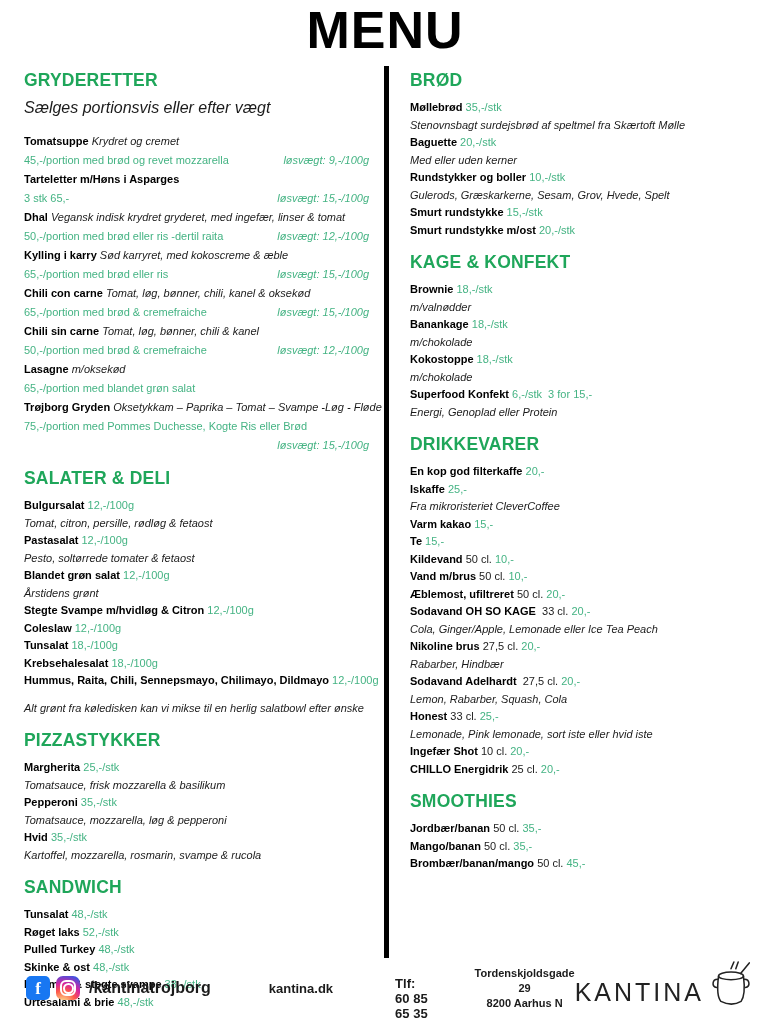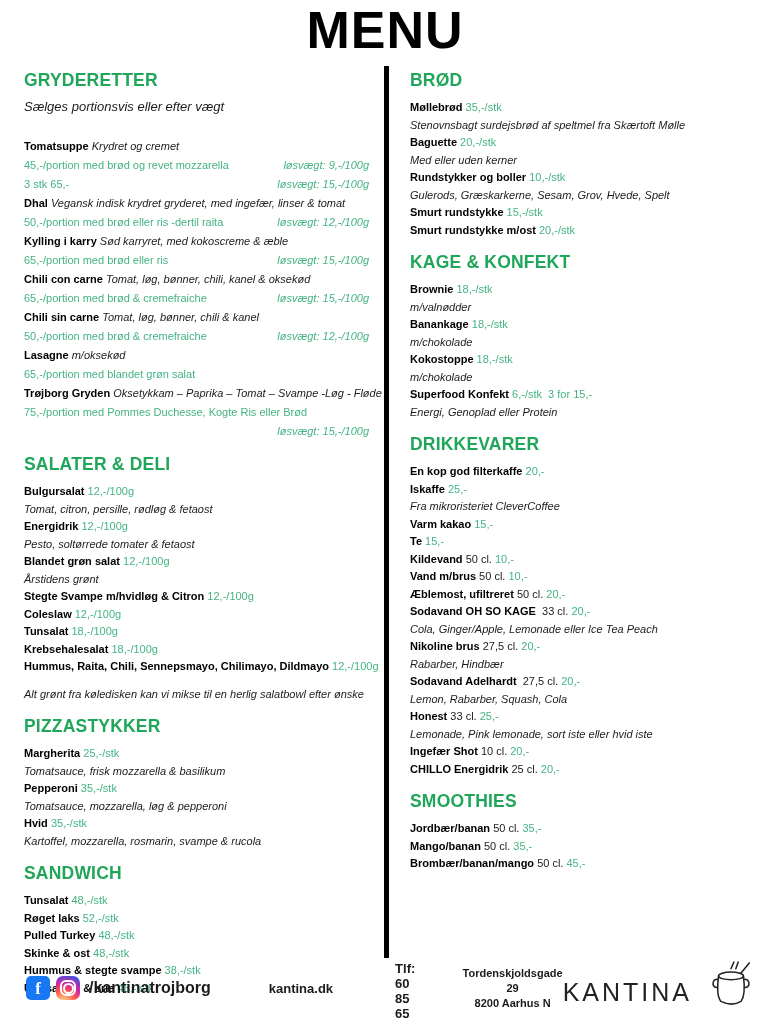--- a/index.html
+++ b/index.html
@@ -18,21 +18,21 @@
   
   .columns{display:flex;height:892px;padding:0 10px 0 24px;align-items:stretch;}
   .col{padding-top:2px;}
   #col-left{width:345px;flex:none;}
   .divider{width:5px;background:#000;flex:none;margin-left:15px;}
   #col-right{flex:1;margin-left:21px;min-width:0;}
   
   section h2{font-size:17.5px;font-weight:700;color:var(--hgreen);
     letter-spacing:.2px;margin:13px 0 8px;}
   section:first-child h2{margin-top:2px;}
-  .intro{font-size:13px;font-style:italic;color:var(--ink);margin:2px 0 23px;}
+  .intro{font-size:16px;font-style:italic;color:var(--ink);margin:2px 0 15px;}
   .line{display:flex;white-space:pre;font-size:11px;line-height:17.5px;align-items:baseline;}
   #col-left section:first-child .line{line-height:19px;}
   .line.spacer{height:10px;}
   .sb{font-weight:700;color:#000;}
   .si{font-style:italic;color:var(--ink);}
   .sg{color:var(--pgreen);}
   .sp{color:var(--ink);}
   .right{margin-left:auto;font-style:italic;color:var(--pgreen);}
   
   .footer{height:66px;display:flex;align-items:center;padding:0 14px 6px 26px;}
@@ -42,56 +42,57 @@
     justify-content:center;line-height:23px;font-family:"Liberation Serif",serif;}
   .icon-ig{width:24px;height:24px;border-radius:7px;position:relative;flex:none;
     background:radial-gradient(circle at 28% 115%,#fdf497 0%,#fd5949 40%,#d6249f 62%,#285AEB 95%);}
   .icon-ig::before{content:"";position:absolute;inset:4px;border:2px solid #fff;border-radius:6px;}
   .icon-ig::after{content:"";position:absolute;left:50%;top:50%;width:7px;height:7px;
     margin:-5.5px 0 0 -5.5px;border:2px solid #fff;border-radius:50%;}
   .handle{font-weight:700;font-size:16px;margin-left:3px;}
   .site{font-weight:700;font-size:13px;margin-left:58px;}
   .phone{font-weight:700;font-size:13px;margin-left:62px;margin-top:21px;}
   .addr{margin-left:46px;text-align:center;font-weight:700;font-size:11px;line-height:15px;}
-  .logo{margin-left:auto;display:flex;align-items:center;gap:14px;color:#222;}
+  .logo{margin-left:auto;display:flex;align-items:center;gap:2px;color:#222;}
   .logo-text{font-size:25px;font-weight:400;letter-spacing:3px;margin-top:8px;}
 </style>
 </head>
 <body>
 
 <div class="page">
   <h1 class="title">MENU</h1>
 
   <div class="columns">
     <div class="col" id="col-left">
         <section>
           <h2>GRYDERETTER</h2>
           <div class="intro">Sælges portionsvis eller efter vægt</div>
           <div class="line"><span class="sb">Tomatsuppe</span><span class="si"> Krydret og cremet</span></div>
           <div class="line"><span class="sg">45,-/portion med brød og revet mozzarella</span><span class="sg right">løsvægt: 9,-/100g</span></div>
+          <div class="line"><span class="sb">Tarteletter m/Høns i Asparges</span></div>
           <div class="line"><span class="sg">3 stk 65,-</span><span class="sg right">løsvægt: 15,-/100g</span></div>
           <div class="line"><span class="sb">Dhal</span><span class="si"> Vegansk indisk krydret gryderet, med ingefær, linser &amp; tomat</span></div>
           <div class="line"><span class="sg">50,-/portion med brød eller ris -dertil raita</span><span class="sg right">løsvægt: 12,-/100g</span></div>
           <div class="line"><span class="sb">Kylling i karry</span><span class="si"> Sød karryret, med kokoscreme &amp; æble</span></div>
           <div class="line"><span class="sg">65,-/portion med brød eller ris</span><span class="sg right">løsvægt: 15,-/100g</span></div>
           <div class="line"><span class="sb">Chili con carne</span><span class="si"> Tomat, løg, bønner, chili, kanel &amp; oksekød</span></div>
           <div class="line"><span class="sg">65,-/portion med brød &amp; cremefraiche</span><span class="sg right">løsvægt: 15,-/100g</span></div>
           <div class="line"><span class="sb">Chili sin carne</span><span class="si"> Tomat, løg, bønner, chili &amp; kanel</span></div>
           <div class="line"><span class="sg">50,-/portion med brød &amp; cremefraiche</span><span class="sg right">løsvægt: 12,-/100g</span></div>
           <div class="line"><span class="sb">Lasagne</span><span class="si"> m/oksekød</span></div>
           <div class="line"><span class="sg">65,-/portion med blandet grøn salat</span></div>
           <div class="line"><span class="sb">Trøjborg Gryden</span><span class="si"> Oksetykkam – Paprika – Tomat – Svampe -Løg - Fløde</span></div>
           <div class="line"><span class="sg">75,-/portion med Pommes Duchesse, Kogte Ris eller Brød</span></div>
           <div class="line"><span class="sg right">løsvægt: 15,-/100g</span></div>
         </section>
         <section>
           <h2>SALATER &amp; DELI</h2>
           <div class="line"><span class="sb">Bulgursalat</span><span class="sg"> 12,-/100g</span></div>
           <div class="line"><span class="si">Tomat, citron, persille, rødløg &amp; fetaost</span></div>
-          <div class="line"><span class="sb">Energidrik</span><span class="sg"> 12,-/100g</span></div>
+          <div class="line"><span class="sb">Pastasalat</span><span class="sg"> 12,-/100g</span></div>
           <div class="line"><span class="si">Pesto, soltørrede tomater &amp; fetaost</span></div>
           <div class="line"><span class="sb">Blandet grøn salat</span><span class="sg"> 12,-/100g</span></div>
           <div class="line"><span class="si">Årstidens grønt</span></div>
           <div class="line"><span class="sb">Stegte Svampe m/hvidløg &amp; Citron</span><span class="sg"> 12,-/100g</span></div>
           <div class="line"><span class="sb">Coleslaw</span><span class="sg"> 12,-/100g</span></div>
           <div class="line"><span class="sb">Tunsalat</span><span class="sg"> 18,-/100g</span></div>
           <div class="line"><span class="sb">Krebsehalesalat</span><span class="sg"> 18,-/100g</span></div>
           <div class="line"><span class="sb">Hummus, Raita, Chili, Sennepsmayo, Chilimayo, Dildmayo</span><span class="sg"> 12,-/100g</span></div>
           <div class="line spacer"></div>
           <div class="line"><span class="si">Alt grønt fra køledisken kan vi mikse til en herlig salatbowl efter ønske</span></div>

